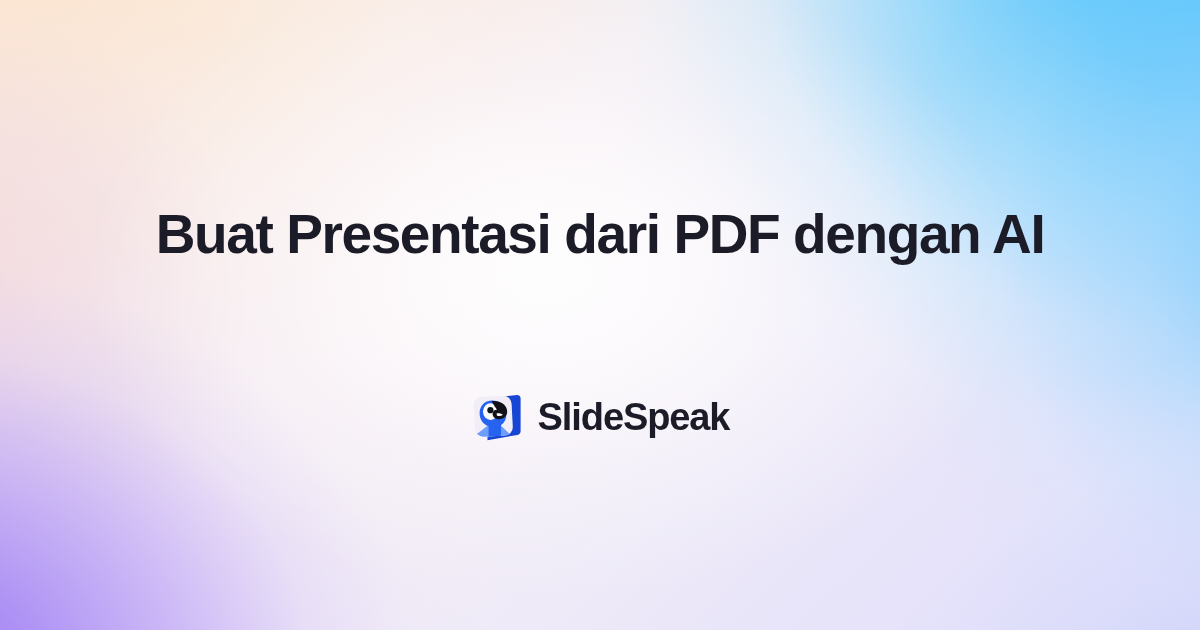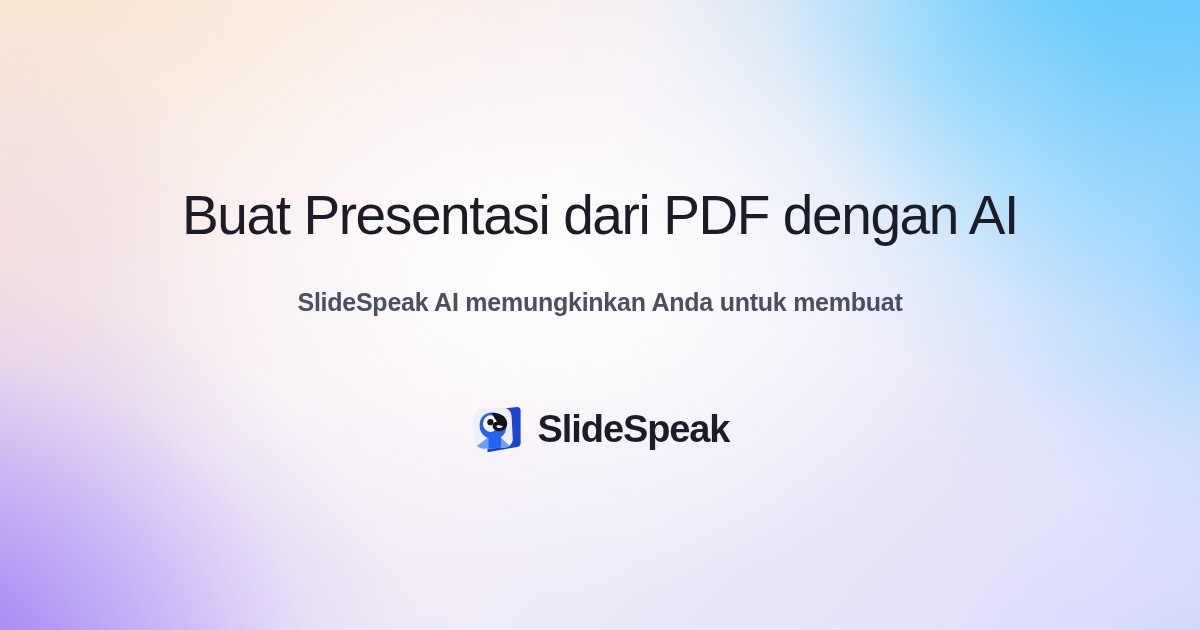--- a/index.html
+++ b/index.html
@@ -114,24 +114,24 @@
     position: relative;
     z-index: 5;
     width: 1000px;
     display: flex;
     flex-direction: column;
     align-items: center;
     text-align: center;
   }
 
   .headline {
-    margin: 10px;
+    margin: 17px;
     font-size: 55px;
     line-height: 1.12;
-    font-weight: 400;
+    font-weight: 700;
     letter-spacing: -1.4px;
     color: #1c1c28;
     white-space: nowrap;
   }
 
   .subtitle {
     margin: 26px 0 0 0;
     font-size: 25px;
     line-height: 1.52;
     font-weight: 600;
@@ -179,21 +179,20 @@
   <div class="mesh-layer mesh-pink"></div>
   <div class="mesh-layer mesh-purple"></div>
   <div class="mesh-layer mesh-peri"></div>
   <div class="mesh-layer mesh-center"></div>
 
   <div class="content">
 
     <h1 class="headline">Buat Presentasi dari PDF dengan AI</h1>
 
     <p class="subtitle">
-      <span class="sub-line">SlideSpeak AI memungkinkan Anda untuk membuat</span>
     </p>
 
     <div class="logo-lockup">
 
       <svg class="logo-mark" viewBox="0 0 52 52">
 
         <path d="M16 7 L46 4 A3.6 3.6 0 0 1 49.6 7.6 L49.6 40 A4 4 0 0 1 46.4 43.9 L16.5 49.2 Z" fill="#1746d4"></path>
 
         <rect x="3.2" y="5.2" width="38" height="40" rx="8.4" ry="8.4" fill="#f2eef8" transform="rotate(-3 22 25)"></rect>
 

